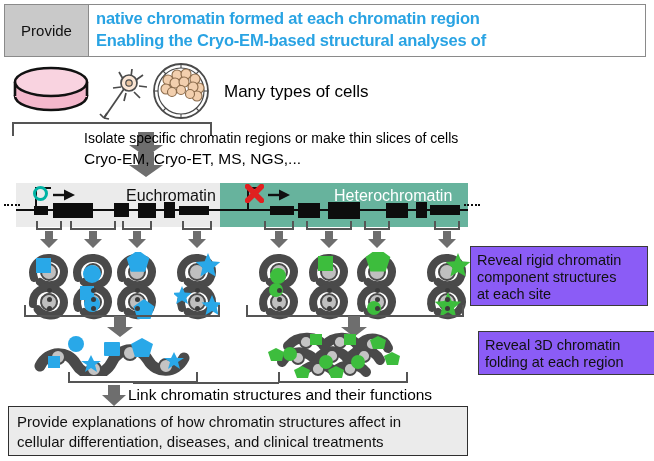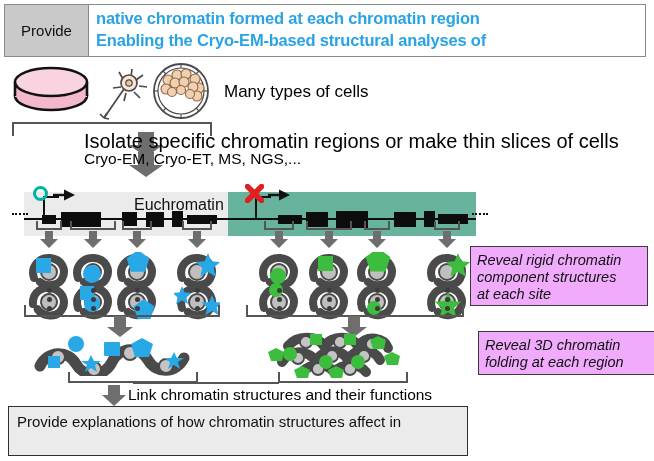--- a/index.html
+++ b/index.html
@@ -29,25 +29,25 @@
   #dish{left:12px;top:66px;width:78px;height:48px;}
   #neuron{left:98px;top:62px;width:52px;height:60px;}
   #embryo{left:150px;top:62px;width:62px;height:58px;}
   #many-types-label{left:224px;top:82px;font-size:17px;white-space:nowrap;}
 
   
   #cells-bracket{left:12px;top:122px;width:200px;height:14px;
      border-left:2.5px solid #555;border-right:2.5px solid #555;border-top:2.5px solid #555;box-sizing:border-box;}
   #arrow1{left:128px;top:132px;width:36px;height:26px;}
   #arrow2{left:128px;top:152px;width:36px;height:26px;}
-  #isolate-label{left:84px;top:130px;font-size:20px;white-space:nowrap;}
+  #isolate-label{left:84px;top:130px;font-size:14px;white-space:nowrap;}
   #cryo-label{left:84px;top:150px;font-size:15.5px;white-space:nowrap;}
 
   
-  #chrom-band{left:24px;top:183px;width:452px;height:52px;margin-top:9px;}
+  #chrom-band{left:16px;top:183px;width:452px;height:52px;}
   #euchrom-bg{left:0px;top:0px;width:204px;height:44px;background:#ebebeb;}
   #heterochrom-bg{left:204px;top:0px;width:248px;height:44px;background:#67b39d;}
   #euchrom-label{left:110px;top:4px;font-size:16px;color:#111;white-space:nowrap;}
   #heterochrom-label{left:318px;top:4px;font-size:16px;color:#ffffff;white-space:nowrap;}
   #dna-line{left:0px;top:26px;width:452px;height:0;border-top:2px solid #0d0d0d;}
   .exon{position:absolute;background:#0d0d0d;}
   .dotted-end{position:absolute;top:21px;height:0;border-top:2.5px dotted #0d0d0d;}
 
   
   .hook{position:absolute;border-left:2px solid #111;border-top:2px solid #111;box-sizing:border-box;}
@@ -60,22 +60,22 @@
   .site-brk{position:absolute;height:9px;border-left:2.5px solid #555;border-right:2.5px solid #555;border-bottom:2.5px solid #555;box-sizing:border-box;}
   .down-arrow{position:absolute;}
 
   
   .unit{position:absolute;width:46px;height:40px;}
   .dots3{position:absolute;width:5px;}
   .dots3 i{display:block;width:5px;height:5px;border-radius:50%;background:#3b3b3b;margin-bottom:4px;}
 
   
   .infobox{
-    position:absolute;background:#f0abfc;border:1.5px solid #3a3a3a;box-sizing:border-box;
-    font-size:14.5px;line-height:17px;padding:5px 6px;color:#111;font-style:italic;
+    position:absolute;background:#8b5cf6;border:1.5px solid #3a3a3a;box-sizing:border-box;
+    font-size:14.5px;line-height:17px;padding:5px 6px;color:#111;
   }
   #box-rigid{left:470px;top:246px;width:178px;height:60px;}
   #box-3d{left:470px;top:331px;width:178px;height:44px;margin-left:8px;}
   .infobox .ln{display:block;white-space:nowrap;}
 
   
   #lower-brk-left{left:24px;top:305px;width:196px;height:12px;border-left:2.5px solid #555;border-right:2.5px solid #555;border-bottom:2.5px solid #555;box-sizing:border-box;}
   #lower-brk-right{left:246px;top:305px;width:218px;height:12px;border-left:2.5px solid #555;border-right:2.5px solid #555;border-bottom:2.5px solid #555;box-sizing:border-box;}
   #arrow-left-3d{left:106px;top:316px;width:28px;height:22px;}
   #arrow-right-3d{left:340px;top:316px;width:28px;height:22px;}
@@ -165,20 +165,21 @@
 <svg class="abs" id="arrow2" viewBox="0 0 36 26">
   <polygon points="10,0 26,0 26,13 35,13 18,25 1,13 10,13" fill="#6e6e6e"></polygon>
 </svg>
 <div class="abs" id="isolate-label">Isolate specific chromatin regions or make thin slices of cells</div>
 <div class="abs" id="cryo-label">Cryo-EM, Cryo-ET, MS, NGS,...</div>
 
 <div class="abs" id="chrom-band">
   <div class="abs" id="euchrom-bg"></div>
   <div class="abs" id="heterochrom-bg"></div>
   <div class="abs" id="euchrom-label">Euchromatin</div>
+  <div class="abs" id="heterochrom-label">Heterochromatin</div>
   <div class="abs" id="dna-line"></div>
   <div class="dotted-end" style="left:-12px;width:16px;"></div>
   <div class="dotted-end" style="left:448px;width:16px;"></div>
   <div id="exon-layer">
       <div class="exon" style="left: 18px; width: 14px; height: 9px; top: 22.5px;"></div>
       <div class="exon" style="left: 37px; width: 40px; height: 15px; top: 19.5px;"></div>
       <div class="exon" style="left: 98px; width: 15px; height: 14px; top: 20px;"></div>
       <div class="exon" style="left: 122px; width: 18px; height: 15px; top: 19.5px;"></div>
       <div class="exon" style="left: 148px; width: 11px; height: 16px; top: 19px;"></div>
       <div class="exon" style="left: 163px; width: 30px; height: 9px; top: 22.5px;"></div>
@@ -472,13 +473,14 @@
 <div class="abs" id="fold-brk-left"></div>
 <div class="abs" id="fold-brk-right"></div>
 <div class="abs" id="link-line"></div>
 <svg class="abs" id="arrow-link" viewBox="0 0 26 22">
   <polygon points="7,0 19,0 19,10 25,10 13,21 1,10 7,10" fill="#6e6e6e"></polygon>
 </svg>
 <div class="abs" id="link-label">Link chromatin structures and their functions</div>
 
 <div class="abs" id="conclusion">
   <span class="ln">Provide explanations of how chromatin structures affect in</span>
+  <span class="ln">cellular differentiation, diseases, and clinical treatments</span>
 </div>
 
 </body></html>

